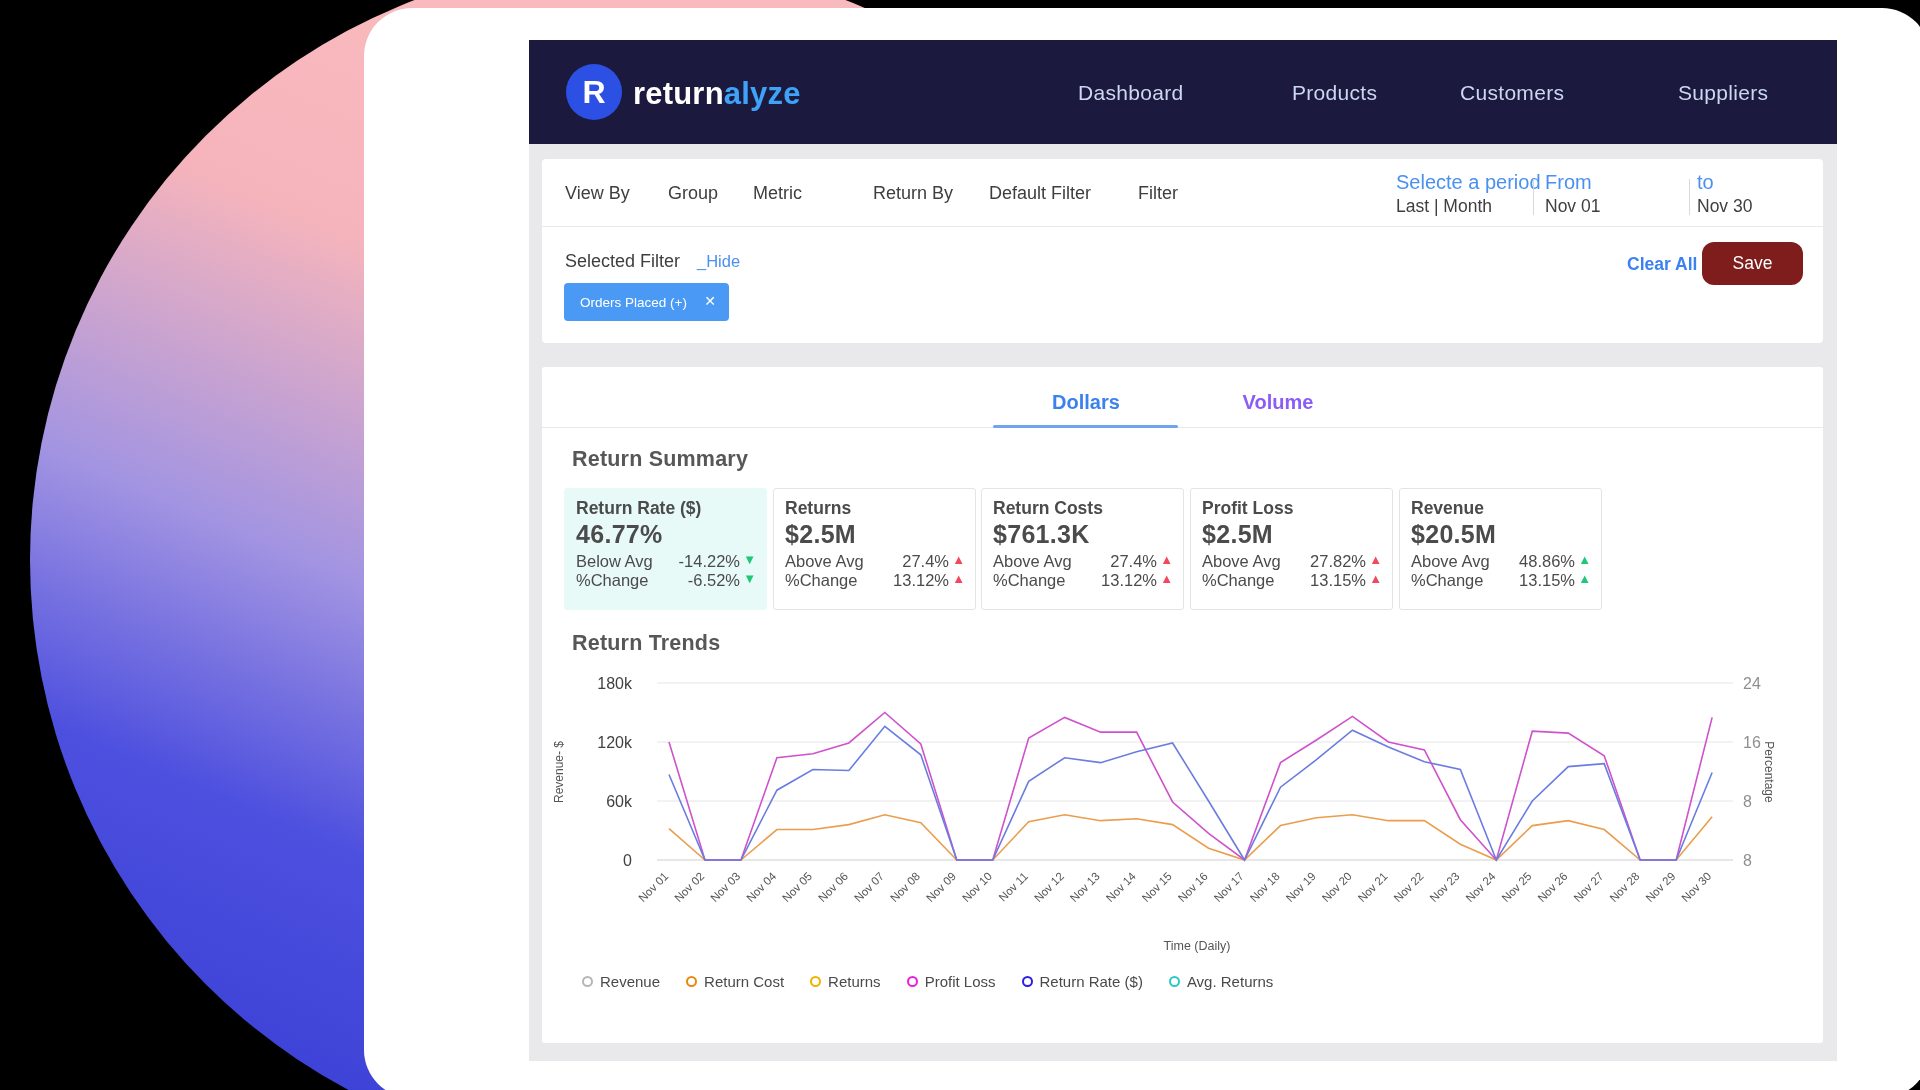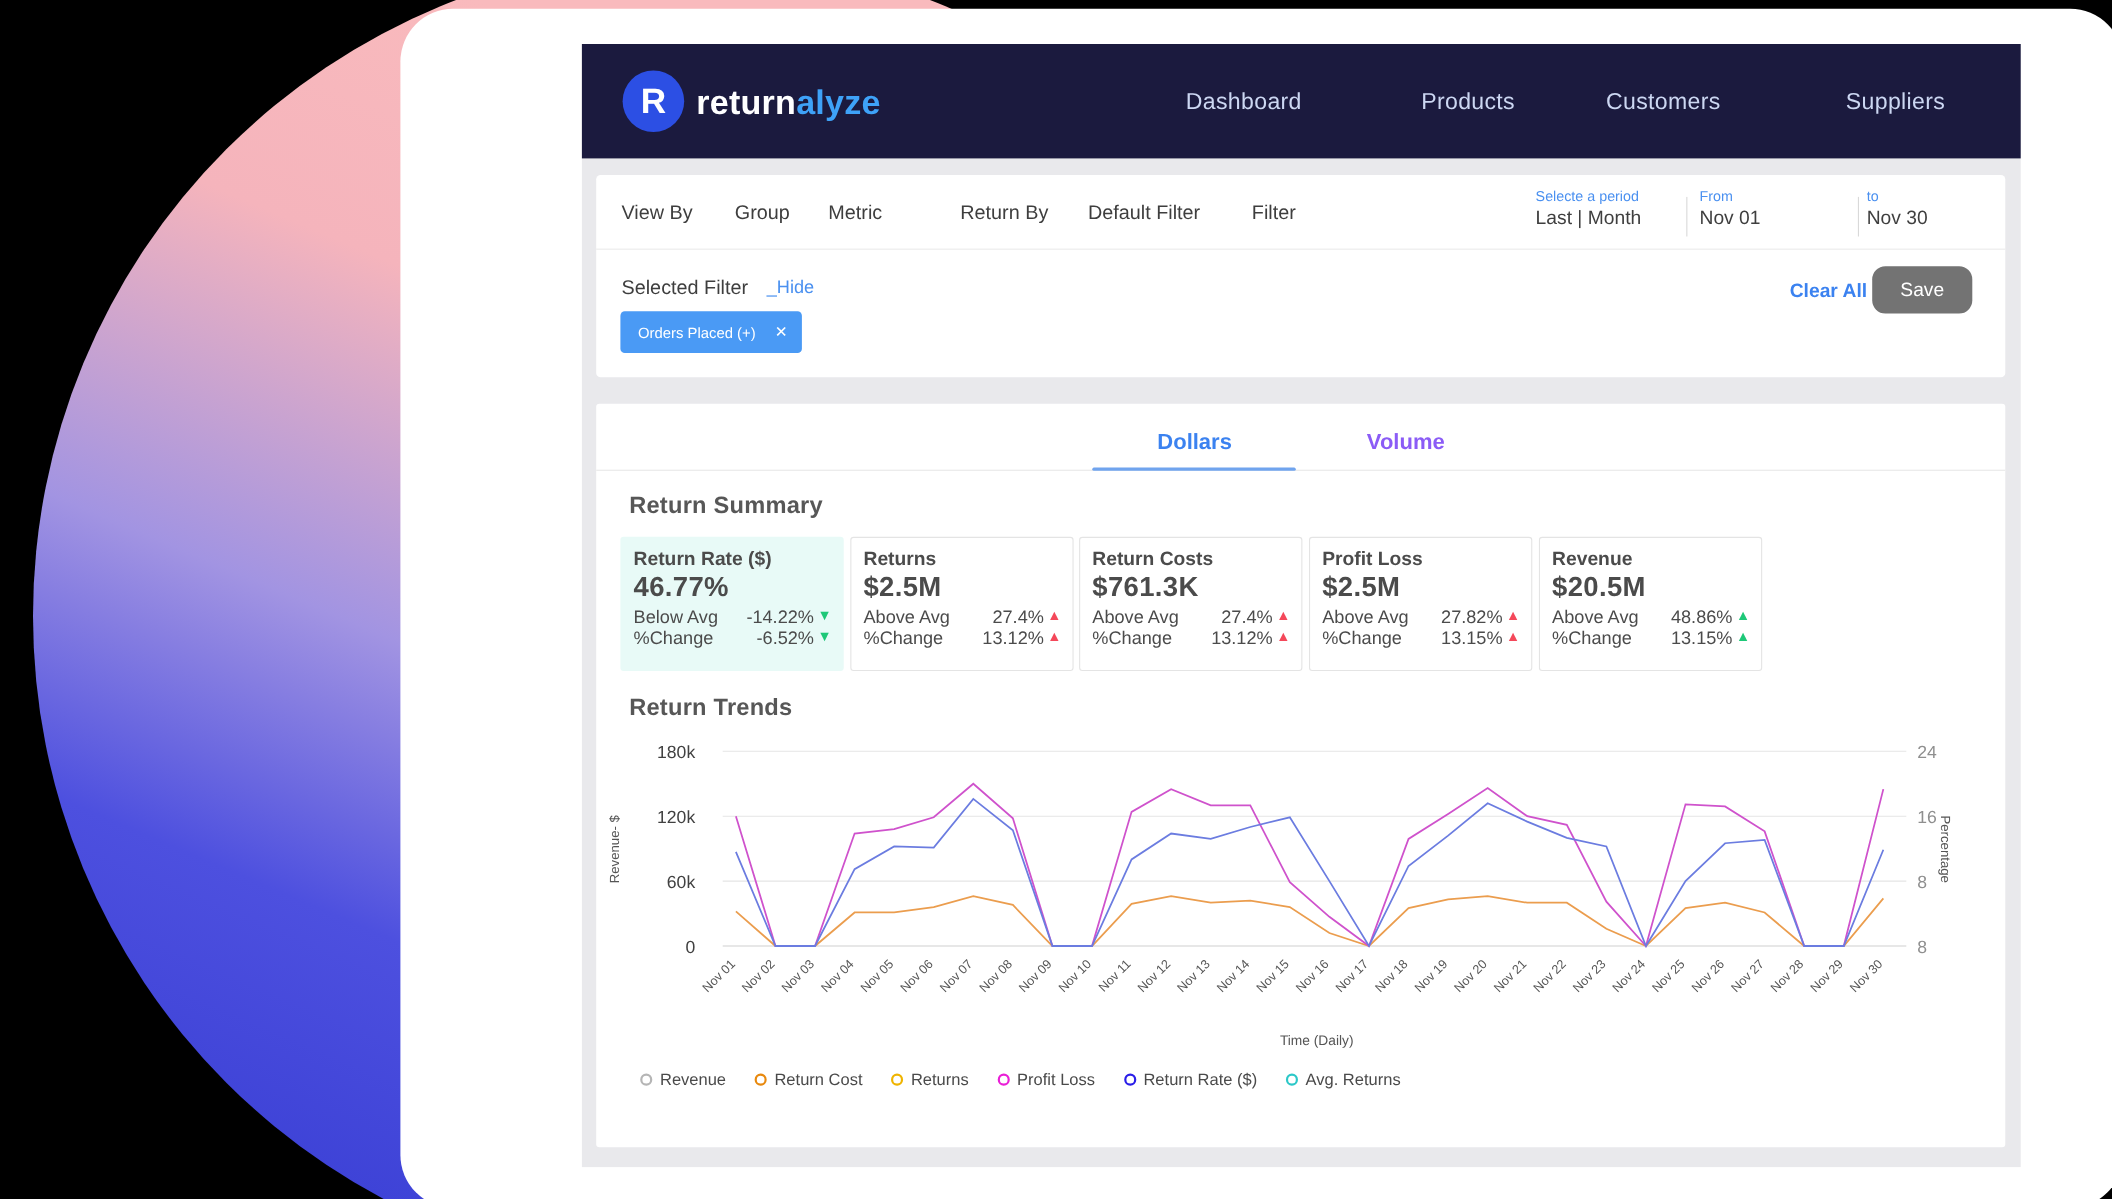--- a/index.html
+++ b/index.html
@@ -19,32 +19,32 @@
     background:#2c4fe4; color:#fff; font-size:32px; font-weight:bold; text-align:center; line-height:56px; }
   .logo-text { position:absolute; left:104px; top:36px; font-size:31px; font-weight:bold; color:#fff; letter-spacing:0.2px; }
   .logo-text .part2 { color:#3ea2f8; }
   .nav-item { position:absolute; top:41px; font-size:21px; color:#ccd7f2; letter-spacing:0.3px; }
 
   
   .filter-panel { position:absolute; left:13px; top:119px; width:1281px; height:184px; background:#fff; border-radius:4px; }
   .frow1 { position:absolute; left:0; top:0; width:100%; height:68px; border-bottom:1px solid #eaeaea; }
   .flabel { position:absolute; top:24px; font-size:18px; color:#3e3e3e; }
   .pgroup { position:absolute; top:12px; }
-  .pgroup .plab { font-size:13px; color:#4a90f0; margin-bottom:2px; }
+  .pgroup .plab { font-size:20px; color:#4a90f0; margin-bottom:2px; }
   .pgroup .pval { font-size:17.5px; color:#3f3f3f; }
   .vdiv { position:absolute; top:20px; width:1px; height:36px; background:#d9d9d9; }
 
   .sf-label { position:absolute; left:23px; top:92px; font-size:18px; color:#3e3e3e; }
   .hide-link { position:absolute; left:155px; top:93px; font-size:16.5px; color:#4a90f0; }
   .chip { position:absolute; left:22px; top:124px; width:165px; height:38px; background:#4a9af5; border-radius:4px;
     color:#fff; }
   .chip .chip-label { position:absolute; left:16px; top:12px; font-size:13.5px; font-weight:500; }
   .chip .chip-x { position:absolute; right:13px; top:10px; font-size:14px; }
   .clear-all { position:absolute; left:1085px; top:95px; font-size:17.5px; font-weight:bold; color:#3b82f0; }
-  .save-btn { position:absolute; left:1160px; top:83px; width:91px; height:43px; background:#737373; border:none;
+  .save-btn { position:absolute; left:1160px; top:83px; width:101px; height:43px; background:#7f1d1d; border:none;
     border-radius:12px; color:#fff; font-size:17.5px; font-family:inherit; }
 
   
   .main-panel { position:absolute; left:13px; top:327px; width:1281px; height:676px; background:#fff; border-radius:3px; }
   .tabs-border { position:absolute; left:0; top:60px; width:100%; height:1px; background:#e8e8e8; }
   .tab { position:absolute; top:24px; font-size:20px; font-weight:bold; width:200px; text-align:center; }
   .tab1 { left:444px; color:#3b82f0; }
   .tab2 { left:636px; color:#8b5cf6; }
   .tab-underline { position:absolute; left:451px; top:58px; width:185px; height:3px; background:#70a4ee; border-radius:2px; }
   .section-h { position:absolute; font-size:21.5px; font-weight:600; color:#575757; letter-spacing:0.2px; }

